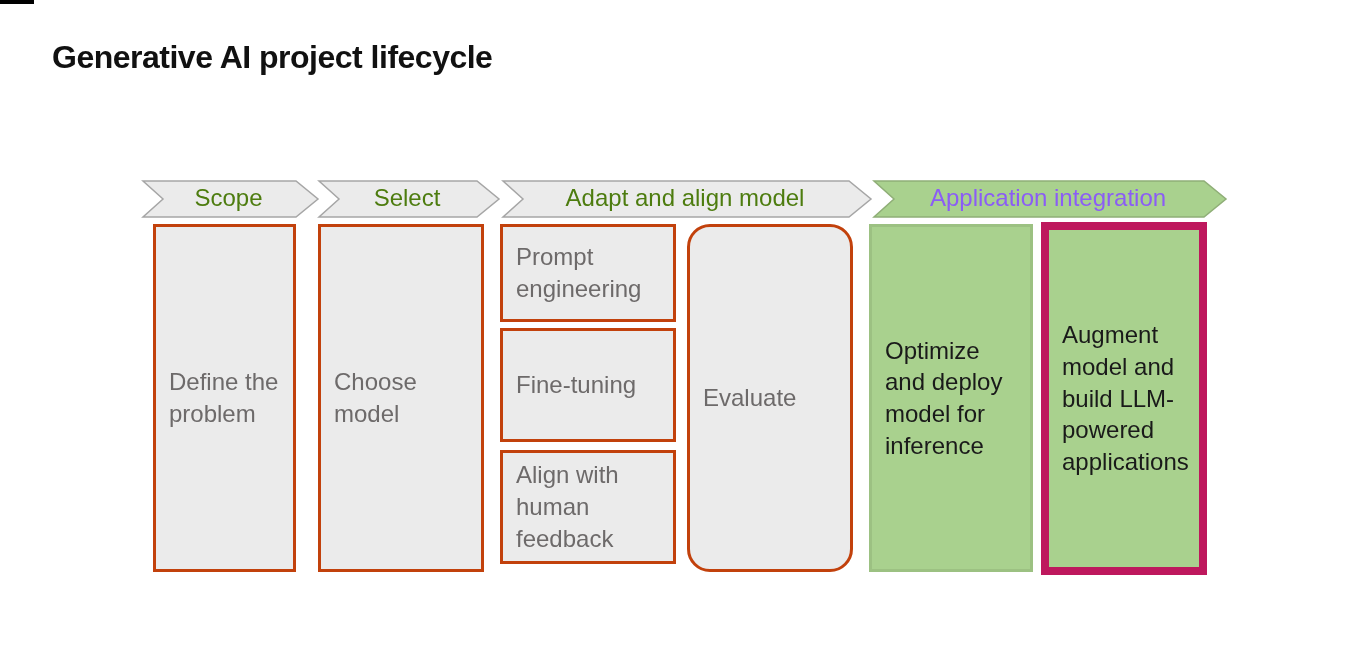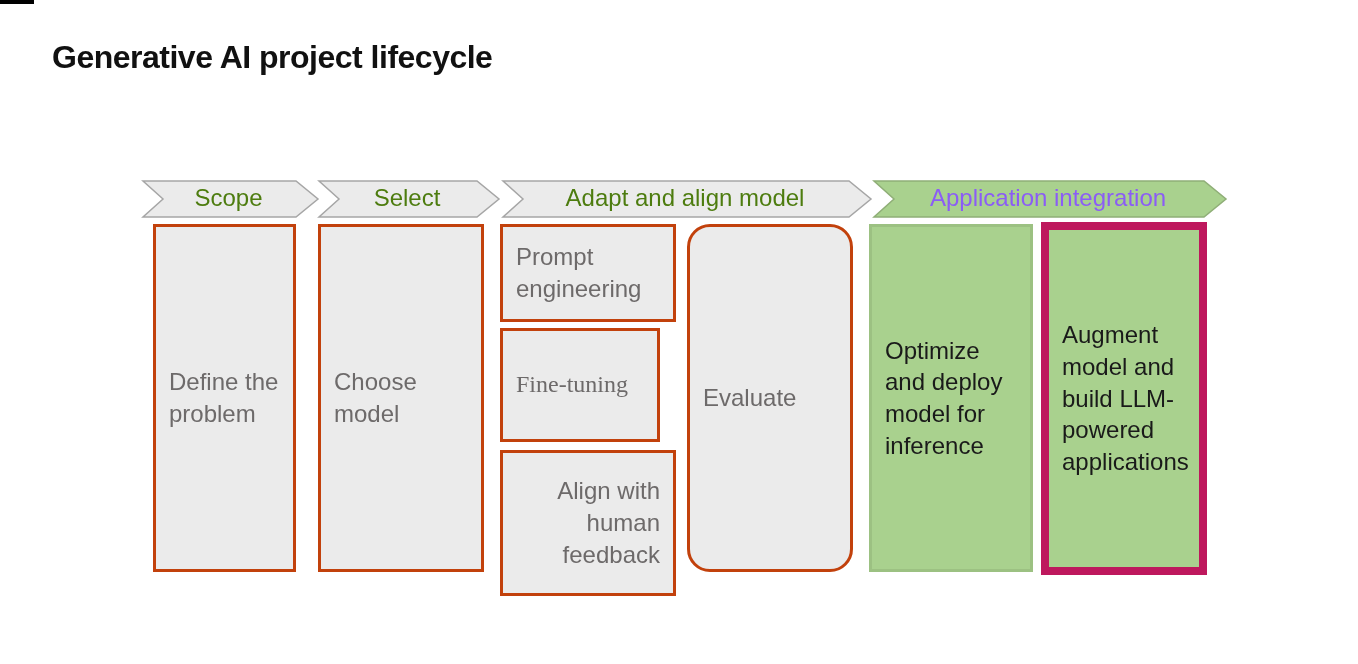--- a/index.html
+++ b/index.html
@@ -118,25 +118,25 @@
   </div>
 
   <div class="box" style="left:318px; top:224px; width:166px; height:348px;">
     <span>Choose model</span>
   </div>
 
   <div class="box" style="left:500px; top:224px; width:176px; height:98px;">
     <span>Prompt engineering</span>
   </div>
 
-  <div class="box" style="left:500px; top:328px; width:160px; height:114px;font-family:Liberation Serif, serif;">
+  <div class="box" style="left:500px; top:328px; width:176px; height:114px;">
     <span>Fine-tuning</span>
   </div>
 
-  <div class="box" style="left:500px; top:450px; width:176px; height:146px;text-align:right;">
+  <div class="box" style="left:500px; top:450px; width:176px; height:114px;">
     <span>Align with human feedback</span>
   </div>
 
   <div class="box" style="left:687px; top:224px; width:166px; height:348px;border-radius:23px;">
     <span>Evaluate</span>
   </div>
 
   <div class="box green" style="left:869px; top:224px; width:164px; height:348px;">
     <span>Optimize and deploy model for inference</span>
   </div>

